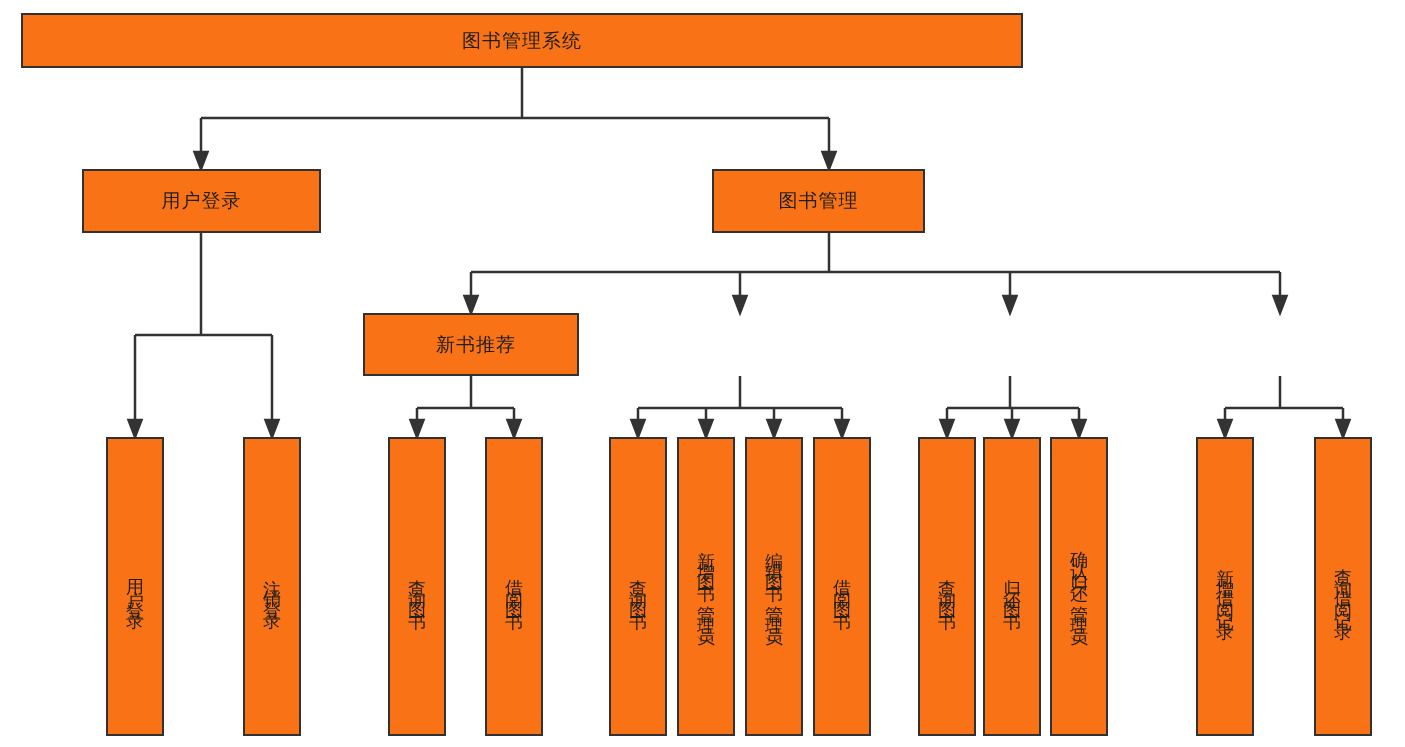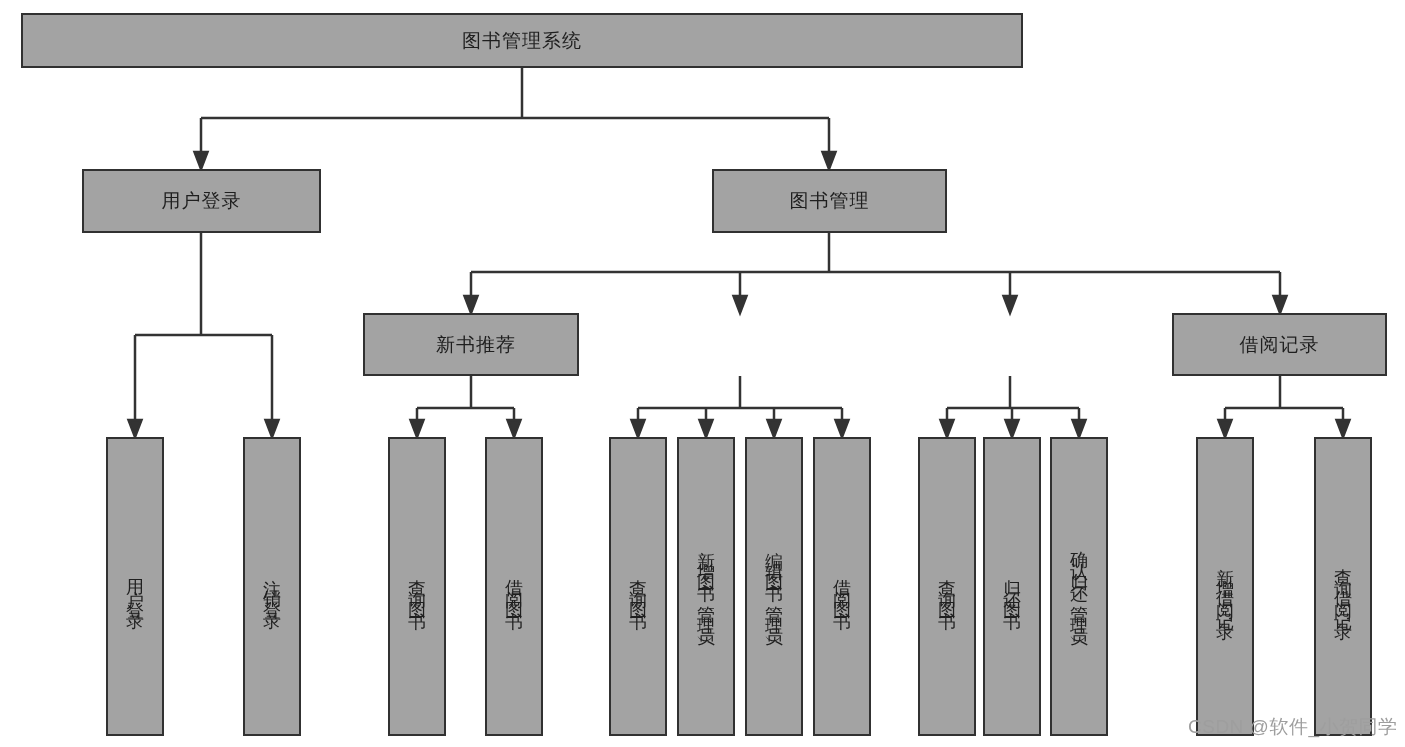--- a/index.html
+++ b/index.html
@@ -13,21 +13,21 @@
   }
   #connectors {
     position: absolute;
     left: 0; top: 0;
     width: 1405px; height: 747px;
     pointer-events: none;
   }
   .node {
     position: absolute;
     box-sizing: border-box;
-    background: #a3a3a3;
+    background: #f97316;
     border: 2.5px solid #313131;
     display: flex;
     align-items: center;
     justify-content: center;
     color: #1f1f1f;
     font-size: 19px;
     letter-spacing: 1px;
     text-align: right;
     white-space: nowrap;
     z-index: 2;
@@ -112,29 +112,26 @@
       </g>
     </svg>
 
   <div class="node" style="left:21px; top:13px; width:1002px; height:55px;">
     <span>图书管理系统</span>
   </div>
 
   <div class="node" style="left:82px; top:169px; width:239px; height:64px;">
     <span>用户登录</span>
   </div>
-  <div class="node" style="left:712px; top:169px; width:235px; height:64px;">
+  <div class="node" style="left:712px; top:169px; width:213px; height:64px;">
     <span>图书管理</span>
   </div>
 
   <div class="node" style="left:363px; top:313px; width:216px; height:63px;padding-left:10px;">
     <span>新书推荐</span>
-  </div>
-  <div class="node" style="left:1172px; top:313px; width:215px; height:63px;">
-    <span>借阅记录</span>
   </div>
 
   <div class="node leaf" style="left:106px; top:437px; width:58px; height:299px;">
     <span>用户登录</span>
   </div>
   <div class="node leaf" style="left:243px; top:437px; width:58px; height:299px;">
     <span>注销登录</span>
   </div>
 
   <div class="node leaf" style="left:388px; top:437px; width:58px; height:299px;">
@@ -167,15 +164,14 @@
     <span>确认归还（管理员）</span>
   </div>
 
   <div class="node leaf" style="left:1196px; top:437px; width:58px; height:299px;">
     <span>新增借阅记录</span>
   </div>
   <div class="node leaf" style="left:1314px; top:437px; width:58px; height:299px;">
     <span>查询借阅记录</span>
   </div>
 
-  <div id="watermark">CSDN @软件_小贺同学</div>
 
 </div>
 
 </body></html>

